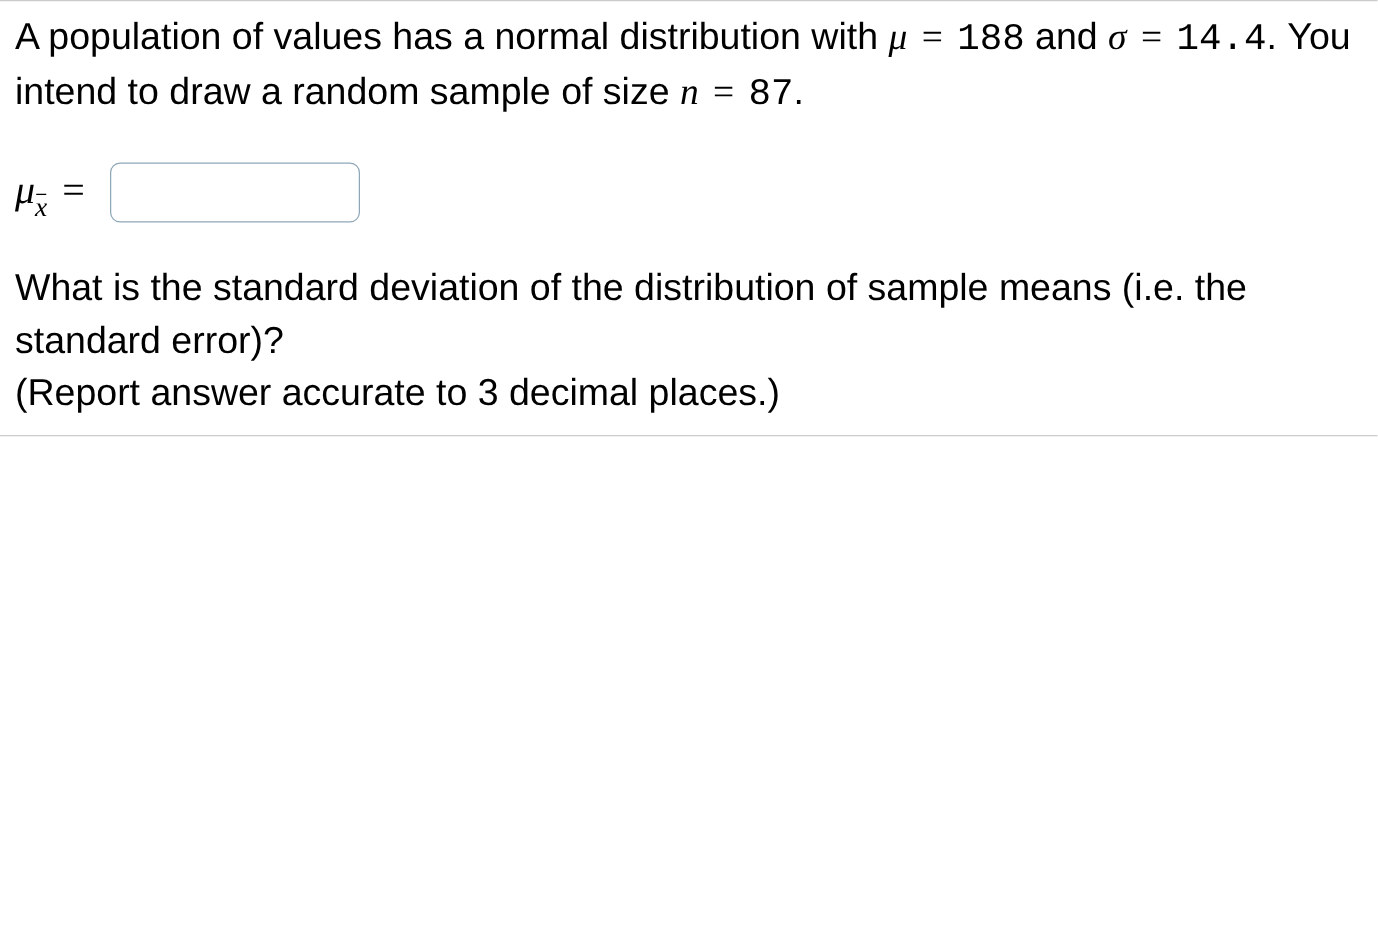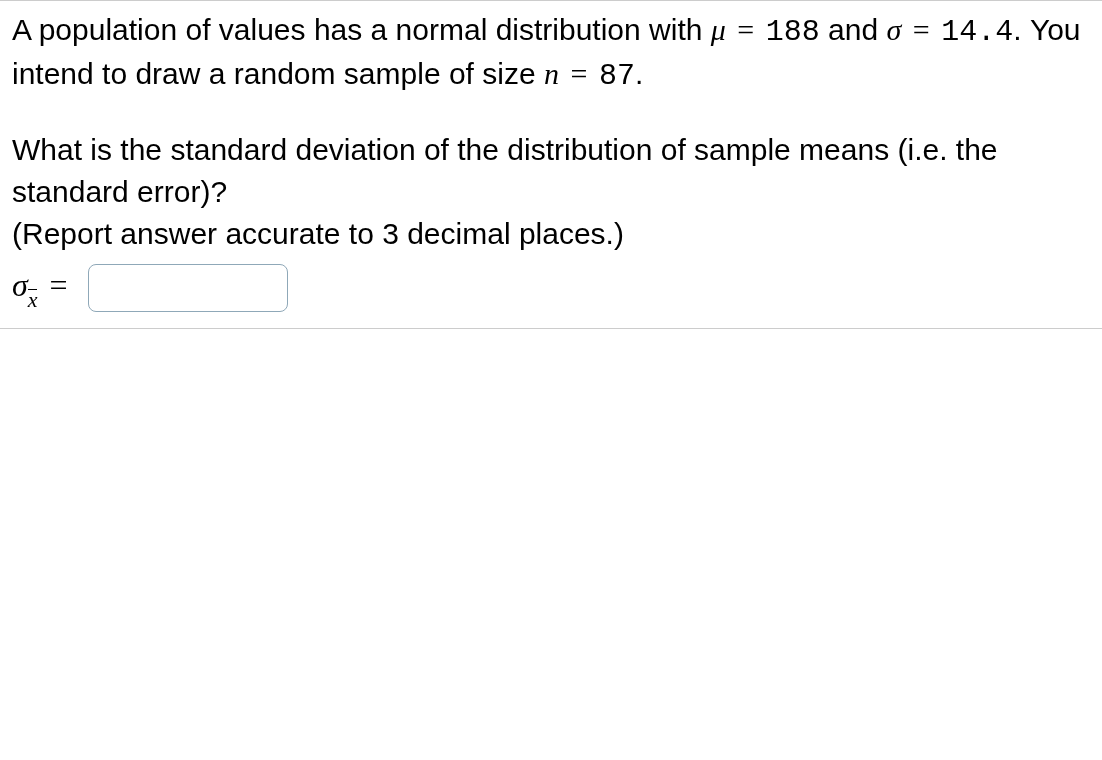--- a/index.html
+++ b/index.html
@@ -77,25 +77,25 @@
     }
   </style>
 </head>
 <body>
 
 <div class="paragraph">
   <span>A population of values has a normal distribution with </span><span class="math-inline">μ</span><span class="eq"> = </span><span class="math-num">188</span><span> and </span><span class="math-inline">σ</span><span class="eq"> = </span><span class="math-num">14.4</span><span>. You intend to draw a random sample of size </span><span class="math-inline">n</span><span class="eq"> = </span><span class="math-num">87</span><span>.</span>
 </div>
 
 <div class="paragraph">
-</div>
-
-<div class="paragraph" style="margin-bottom:4px;">
-  <div>What is the standard deviation of the distribution of sample means (i.e. the standard error)?</div>
-  <div>(Report answer accurate to 3 decimal places.)</div>
   <div class="question-row">
     <span class="math-label">
-      <span>σ</span><span class="sub xbar">x</span>
+      <span>μ</span><span class="sub xbar">x</span>
       <span class="eq">=</span>
     </span>
     <input type="text" class="answer-input" style="">
   </div>
 </div>
 
+<div class="paragraph" style="margin-bottom:4px;">
+  <div>What is the standard deviation of the distribution of sample means (i.e. the standard error)?</div>
+  <div>(Report answer accurate to 3 decimal places.)</div>
+</div>
+
 </body></html>

